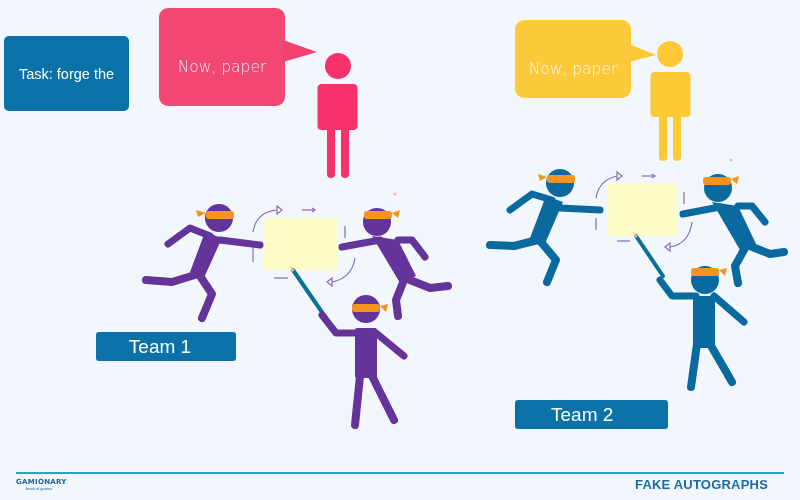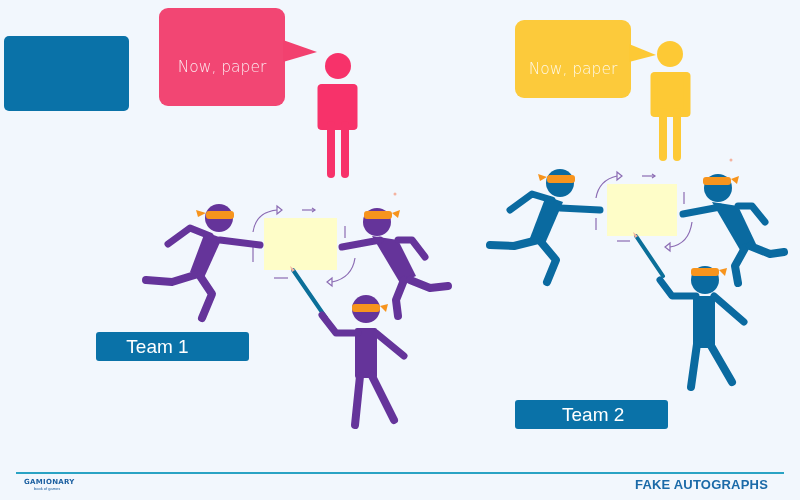--- a/index.html
+++ b/index.html
@@ -22,48 +22,49 @@
     text-align: center; font-size: 15.5px; line-height: 23px;
     opacity: 0.97;
   }
   .bubble span { color: rgba(255,255,255,0.88); margin-top: 20px; }
   .bubble-pink { left: 159px; top: 8px; width: 126px; height: 98px; background: #f2416f; }
   .bubble-yellow { left: 515px; top: 20px; width: 116px; height: 78px; background: #fdc935; }
   .team-label {
     position: absolute; height: 29px; background: #0a72a8; border-radius: 3px;
     color: #fff; font-size: 19px; display: flex; align-items: center;
   }
-  .team1 { left: 96px; top: 332px; width: 153px; padding-left: 0; justify-content: center; }
+  .team1 { left: 96px; top: 332px; width: 122px; padding-left: 18px; justify-content: center; }
   .team1 span { margin-right: 30px; }
   .team2 { left: 515px; top: 400px; width: 153px; }
-  .team2 span { margin-left: 47px; }
+  .team2 span { margin-left: 36px; }
   svg.art { position: absolute; left: 0; top: 0; }
   .footer-line {
     position: absolute; left: 16px; top: 472px; width: 768px; height: 2px; background: #2aa3c4;
   }
   .logo {
-    position: absolute; left: 24px; top: 478px; width: 60px; text-align: left;
+    position: absolute; left: 16px; top: 478px; width: 60px; text-align: left;
   }
   .logo-main {
     font-family: "DejaVu Sans", sans-serif; font-weight: bold; font-size: 7px;
     color: #1b5fa0; letter-spacing: 0.3px; line-height: 8px; display: block;
   }
   .logo-sub {
     font-size: 4px; color: #1b5fa0; display: block; margin-left: 10px; line-height: 5px;
   }
   .footer-title {
     position: absolute; right: 32px; top: 477px;
     font-family: "Liberation Sans", sans-serif; font-weight: bold; font-size: 13px;
     color: #1b6aa8; letter-spacing: 0.2px;
   }
 </style>
 </head>
 <body>
 
 <div class="task-box">
+  <span>Task: forge the</span>
 </div>
 
 <svg class="art" width="800" height="500" viewBox="0 0 800 500">
 
   <polygon points="283,40 283,62 317,52" fill="#f2416f"></polygon>
   <polygon points="629,44 629,62 656,55" fill="#fdc935"></polygon>
 
   <g fill="#f7326a" stroke="#f7326a" stroke-linecap="round">
     <circle cx="338" cy="66" r="13" stroke="none"></circle>
     <rect x="318" y="84" width="39" height="46" rx="4" stroke="none"></rect>

